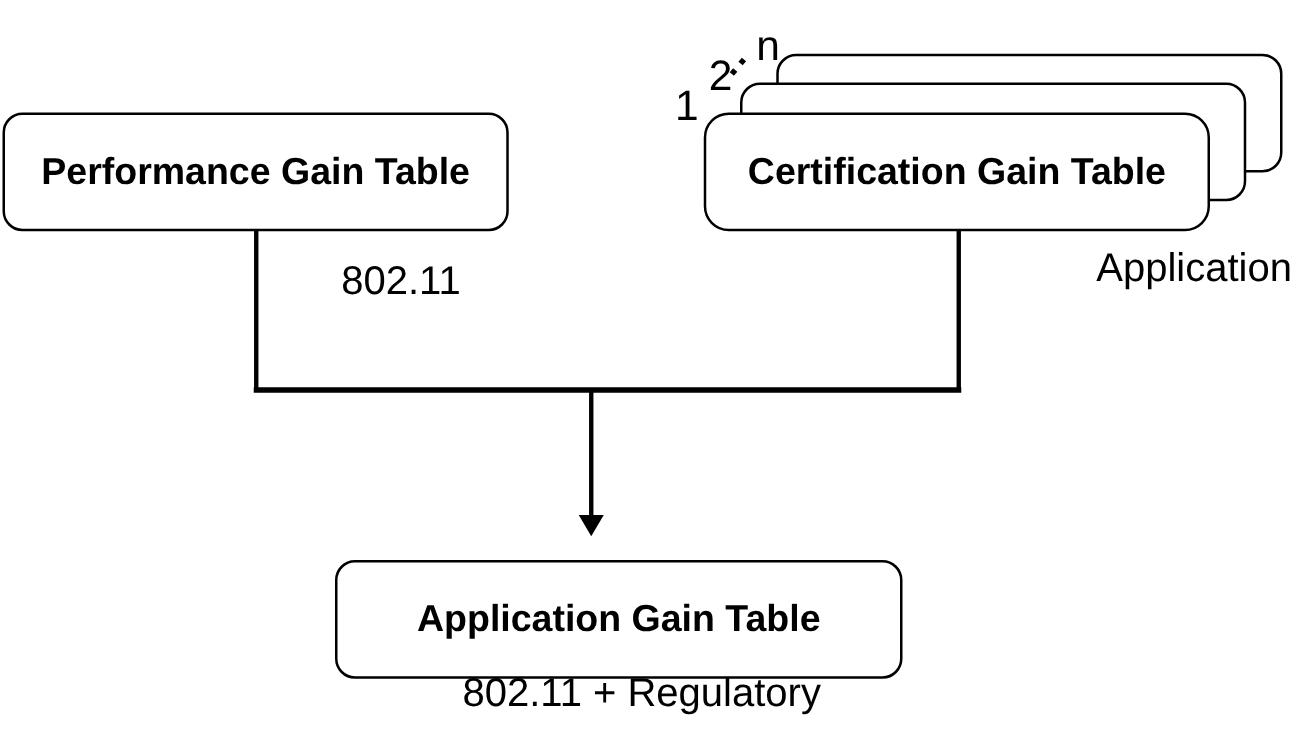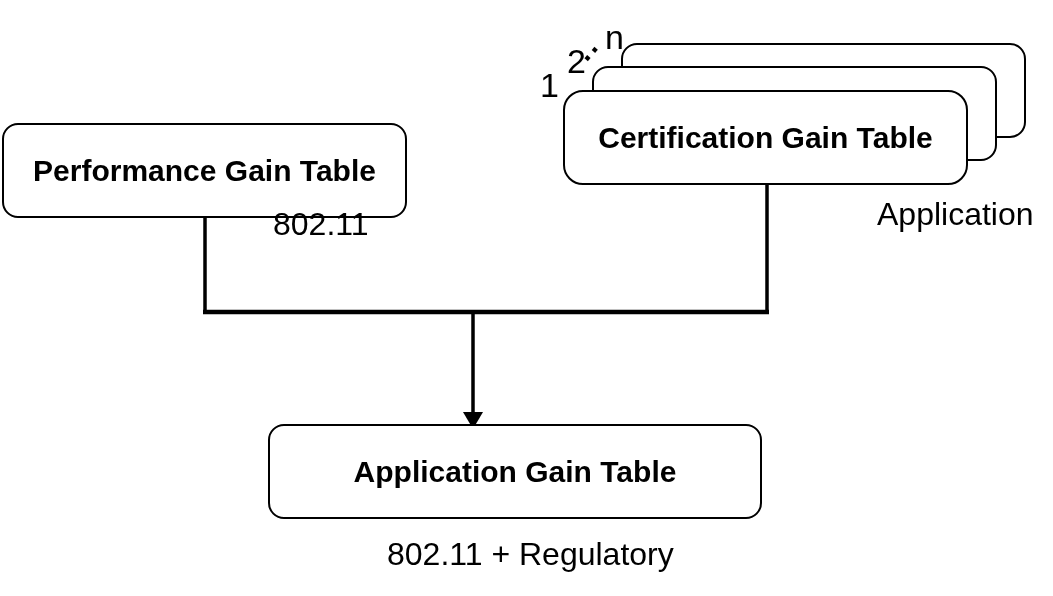--- a/index.html
+++ b/index.html
@@ -32,35 +32,35 @@
     display: flex;
     align-items: center;
     justify-content: center;
   }
   .gbox .gbox-title {
     font-size: 30px;
     font-weight: bold;
     white-space: nowrap;
     color: #000000;
   }
-  .box-performance { left: 2px;   top: 90px; margin-top: 33px; }
+  .box-performance { left: 2px;   top: 90px; }
   .box-cert-front  { left: 563px; top: 90px; border-radius: 20px; }
   .box-cert-mid    { left: 592px; top: 66px; }
   .box-cert-back   { left: 621px; top: 43px; }
-  .box-application { left: 268px; top: 424px; width: 494px; }
+  .box-application { left: 268px; top: 448px; width: 454px; }
   .lbl {
     position: absolute;
     font-size: 32px;
     line-height: 1;
     white-space: nowrap;
     color: #000000;
   }
   .lbl-80211      { left: 273px; top: 208px; }
   .lbl-regulatory { left: 877px; top: 198px; }
-  .lbl-app        { left: 387px; top: 538px; }
+  .lbl-app        { left: 370px; top: 538px; }
   .stack-num {
     position: absolute;
     font-size: 34px;
     line-height: 1;
     color: #000000;
   }
   .num-1 { left: 540px; top: 68px; }
   .num-2 { left: 567px; top: 44px; }
   .num-n { left: 605px; top: 20px; }
   .stack-dots {

